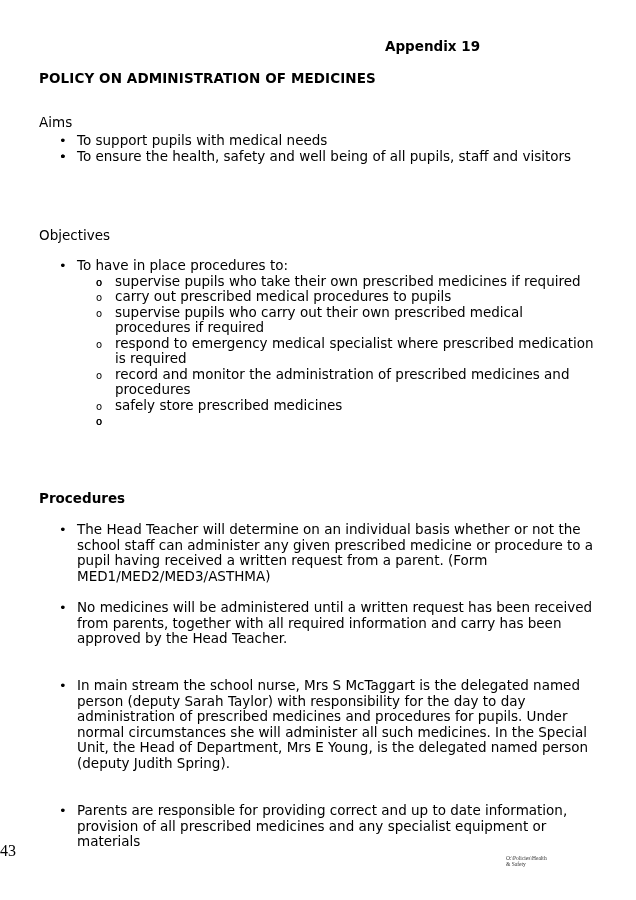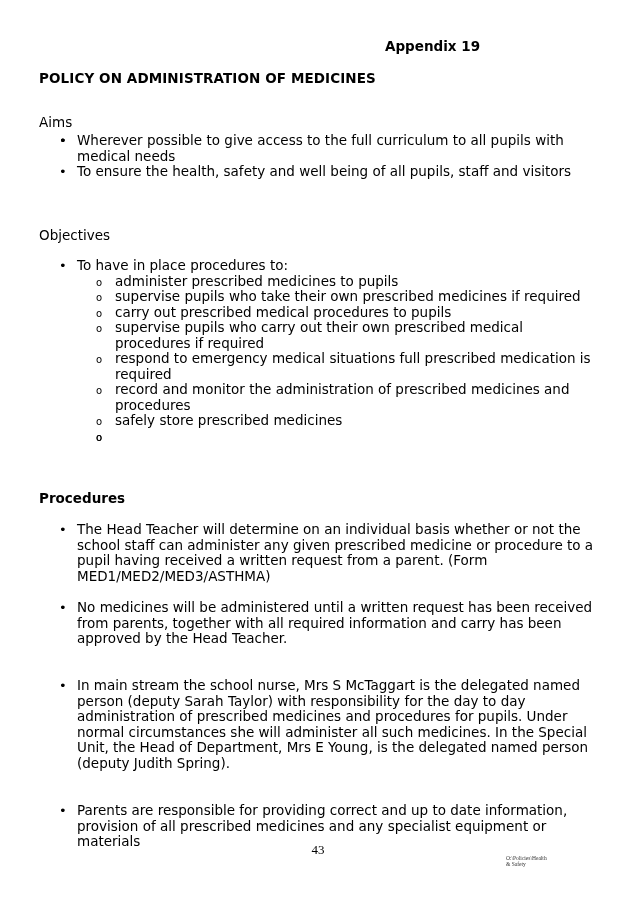--- a/index.html
+++ b/index.html
@@ -78,23 +78,22 @@
       top: 0;
       font-size: 10px;
       line-height: 17px;
     }
     .proc li { margin-bottom: 0; }
     .page-number {
       position: absolute;
       left: 0;
       width: 636px;
       top: 842px;
-      text-align: center;
       font-family: "Liberation Serif", serif;
-      font-size: 13px;
+      font-size: 16px;
     }
     .footer-path {
       position: absolute;
       left: 506px;
       top: 855px;
       font-family: "Liberation Serif", serif;
       font-size: 5.5px;
       color: #333;
     }
   </style>
@@ -103,56 +102,55 @@
 
 <div class="page">
 
   <div class="appendix">Appendix 19</div>
   <div class="title">POLICY ON ADMINISTRATION OF MEDICINES</div>
 
   <div class="heading" style="top:102px;margin-top:12px;">Aims</div>
   <ul class="list" style="top:133px;">
     <li>
       <span class="bullet">•</span>
+      <span>To support pupils with medical needs</span>
     </li>
     <li>
       <span class="bullet">•</span>
-      <span>Wherever possible to give access to the full curriculum to all pupils with medical needs</span>
     </li>
     <li>
       <span class="bullet">•</span>
       <span>To ensure the health, safety and well being of all pupils, staff and visitors</span>
     </li>
   </ul>
 
   <div class="heading" style="top:227px;text-align:right;">Objectives</div>
   <ul class="list" style="top:258px;">
     <li>
       <span class="bullet">•</span>
       <span>To have in place procedures to:</span>
       <ul class="sublist">
         <li>
           <span class="subbullet">o</span>
-          <span>administer prescribed medicines to pupils</span>
         </li>
         <li>
           <span class="subbullet">o</span>
           <span>supervise pupils who take their own prescribed medicines if required</span>
         </li>
         <li>
           <span class="subbullet">o</span>
           <span>carry out prescribed medical procedures to pupils</span>
         </li>
         <li>
           <span class="subbullet">o</span>
           <span>supervise pupils who carry out their own prescribed medical procedures if required</span>
         </li>
         <li>
           <span class="subbullet">o</span>
-          <span>respond to emergency medical situations full prescribed medication is required</span>
+          <span>respond to emergency medical specialist where prescribed medication is required</span>
         </li>
         <li>
           <span class="subbullet">o</span>
           <span>record and monitor the administration of prescribed medicines and procedures</span>
         </li>
         <li>
           <span class="subbullet">o</span>
           <span>safely store prescribed medicines</span>
         </li>
         <li>

